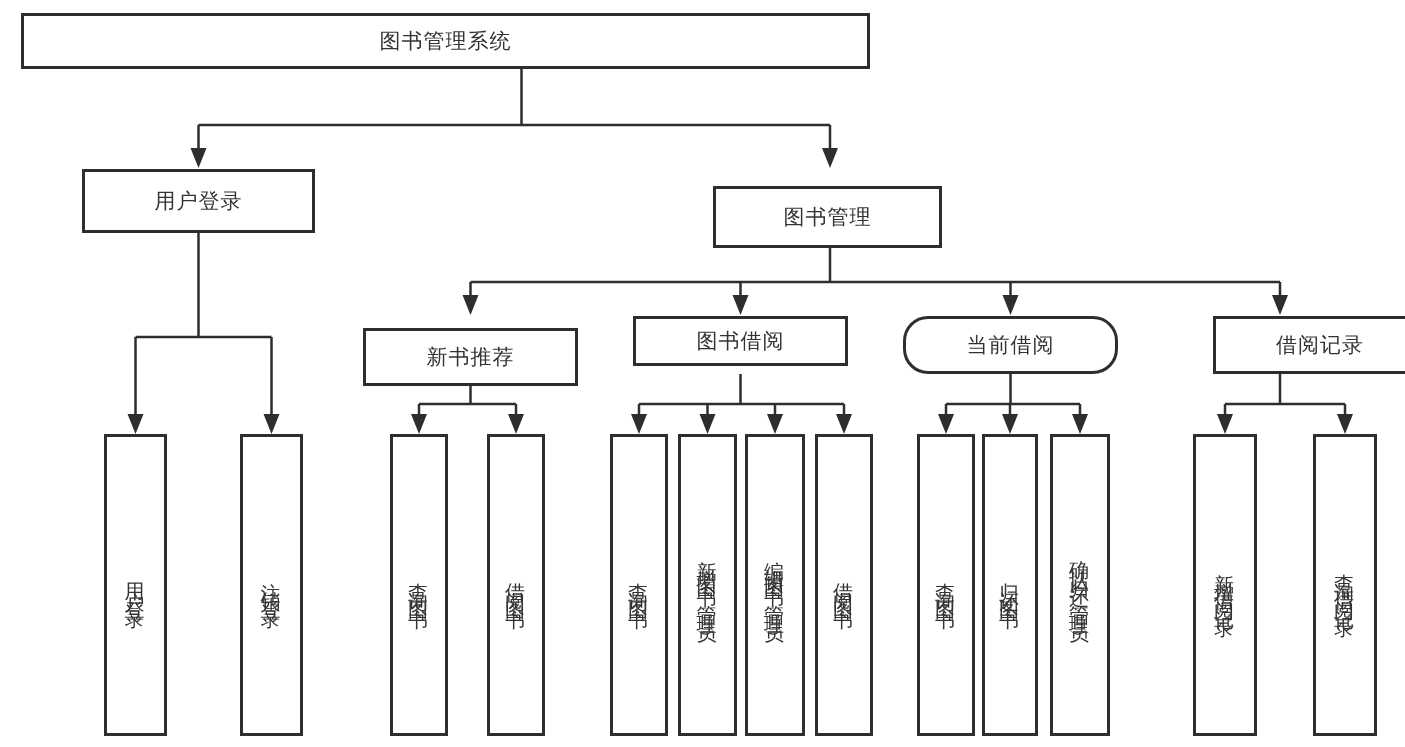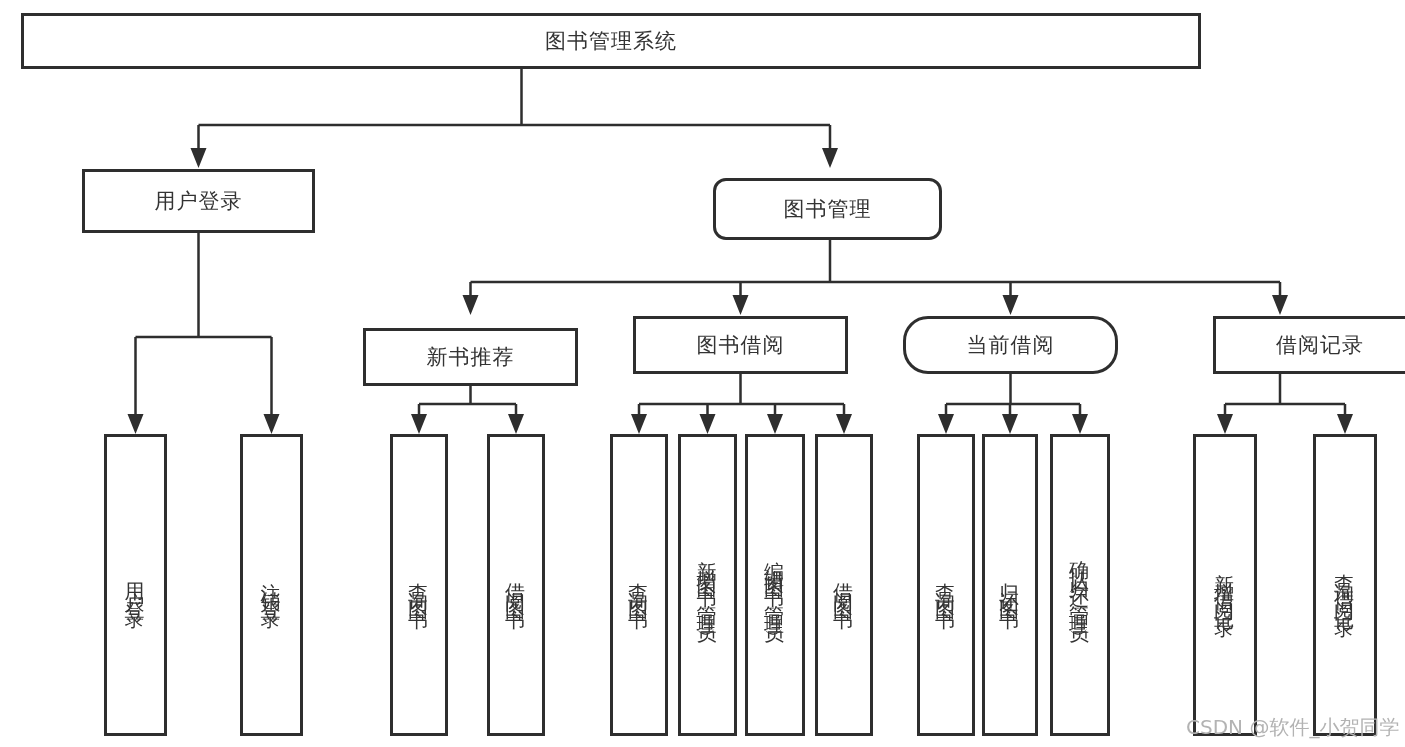--- a/index.html
+++ b/index.html
@@ -40,25 +40,25 @@
   .node.v {
     font-size: 20px;
   }
   .node.v .vtext {
     writing-mode: vertical-rl;
     text-orientation: mixed;
     letter-spacing: 9px;
     white-space: nowrap;
   }
   
-  .n-root            { left: 21px;   top: 13px;  width: 1180px; height: 56px; }
+  .n-root            { left: 21px;   top: 13px;  width: 849px; height: 56px; }
   .n-user-login      { left: 82px;   top: 169px; width: 233px;  height: 64px; }
-  .n-book-mgmt       { left: 713px;  top: 178px; width: 229px;  height: 62px; border-radius: 13px; }
+  .n-book-mgmt       { left: 713px;  top: 186px; width: 229px;  height: 62px; }
   .n-new-book-rec    { left: 363px;  top: 316px; width: 215px;  height: 58px; margin-top: 12px; }
-  .n-book-borrow     { left: 633px;  top: 316px; width: 215px;  height: 58px; }
+  .n-book-borrow     { left: 633px;  top: 316px; width: 215px;  height: 50px; }
   .n-current-borrow  { left: 903px;  top: 316px; width: 215px;  height: 58px; border-radius: 25px; }
   .n-borrow-records  { left: 1173px; top: 316px; width: 214px;  height: 58px; margin-left: 40px; }
   
   .leaf { top: 434px; height: 302px; }
   .l-a1 { left: 104px;  width: 63px; }
   .l-a2 { left: 240px;  width: 63px; }
   .l-b1 { left: 390px;  width: 58px; }
   .l-b2 { left: 487px;  width: 58px; }
   .l-c1 { left: 610px;  width: 58px; }
   .l-c2 { left: 678px;  width: 59px; }
@@ -184,15 +184,14 @@
     <span class="vtext">确认归还（管理员）</span>
   </div>
 
   <div class="node v leaf l-e1">
     <span class="vtext">新增借阅记录</span>
   </div>
   <div class="node v leaf l-e2">
     <span class="vtext">查询借阅记录</span>
   </div>
 
-  <div class="watermark">CSDN @软件_小贺同学</div>
 
 </div>
 
 </body></html>

